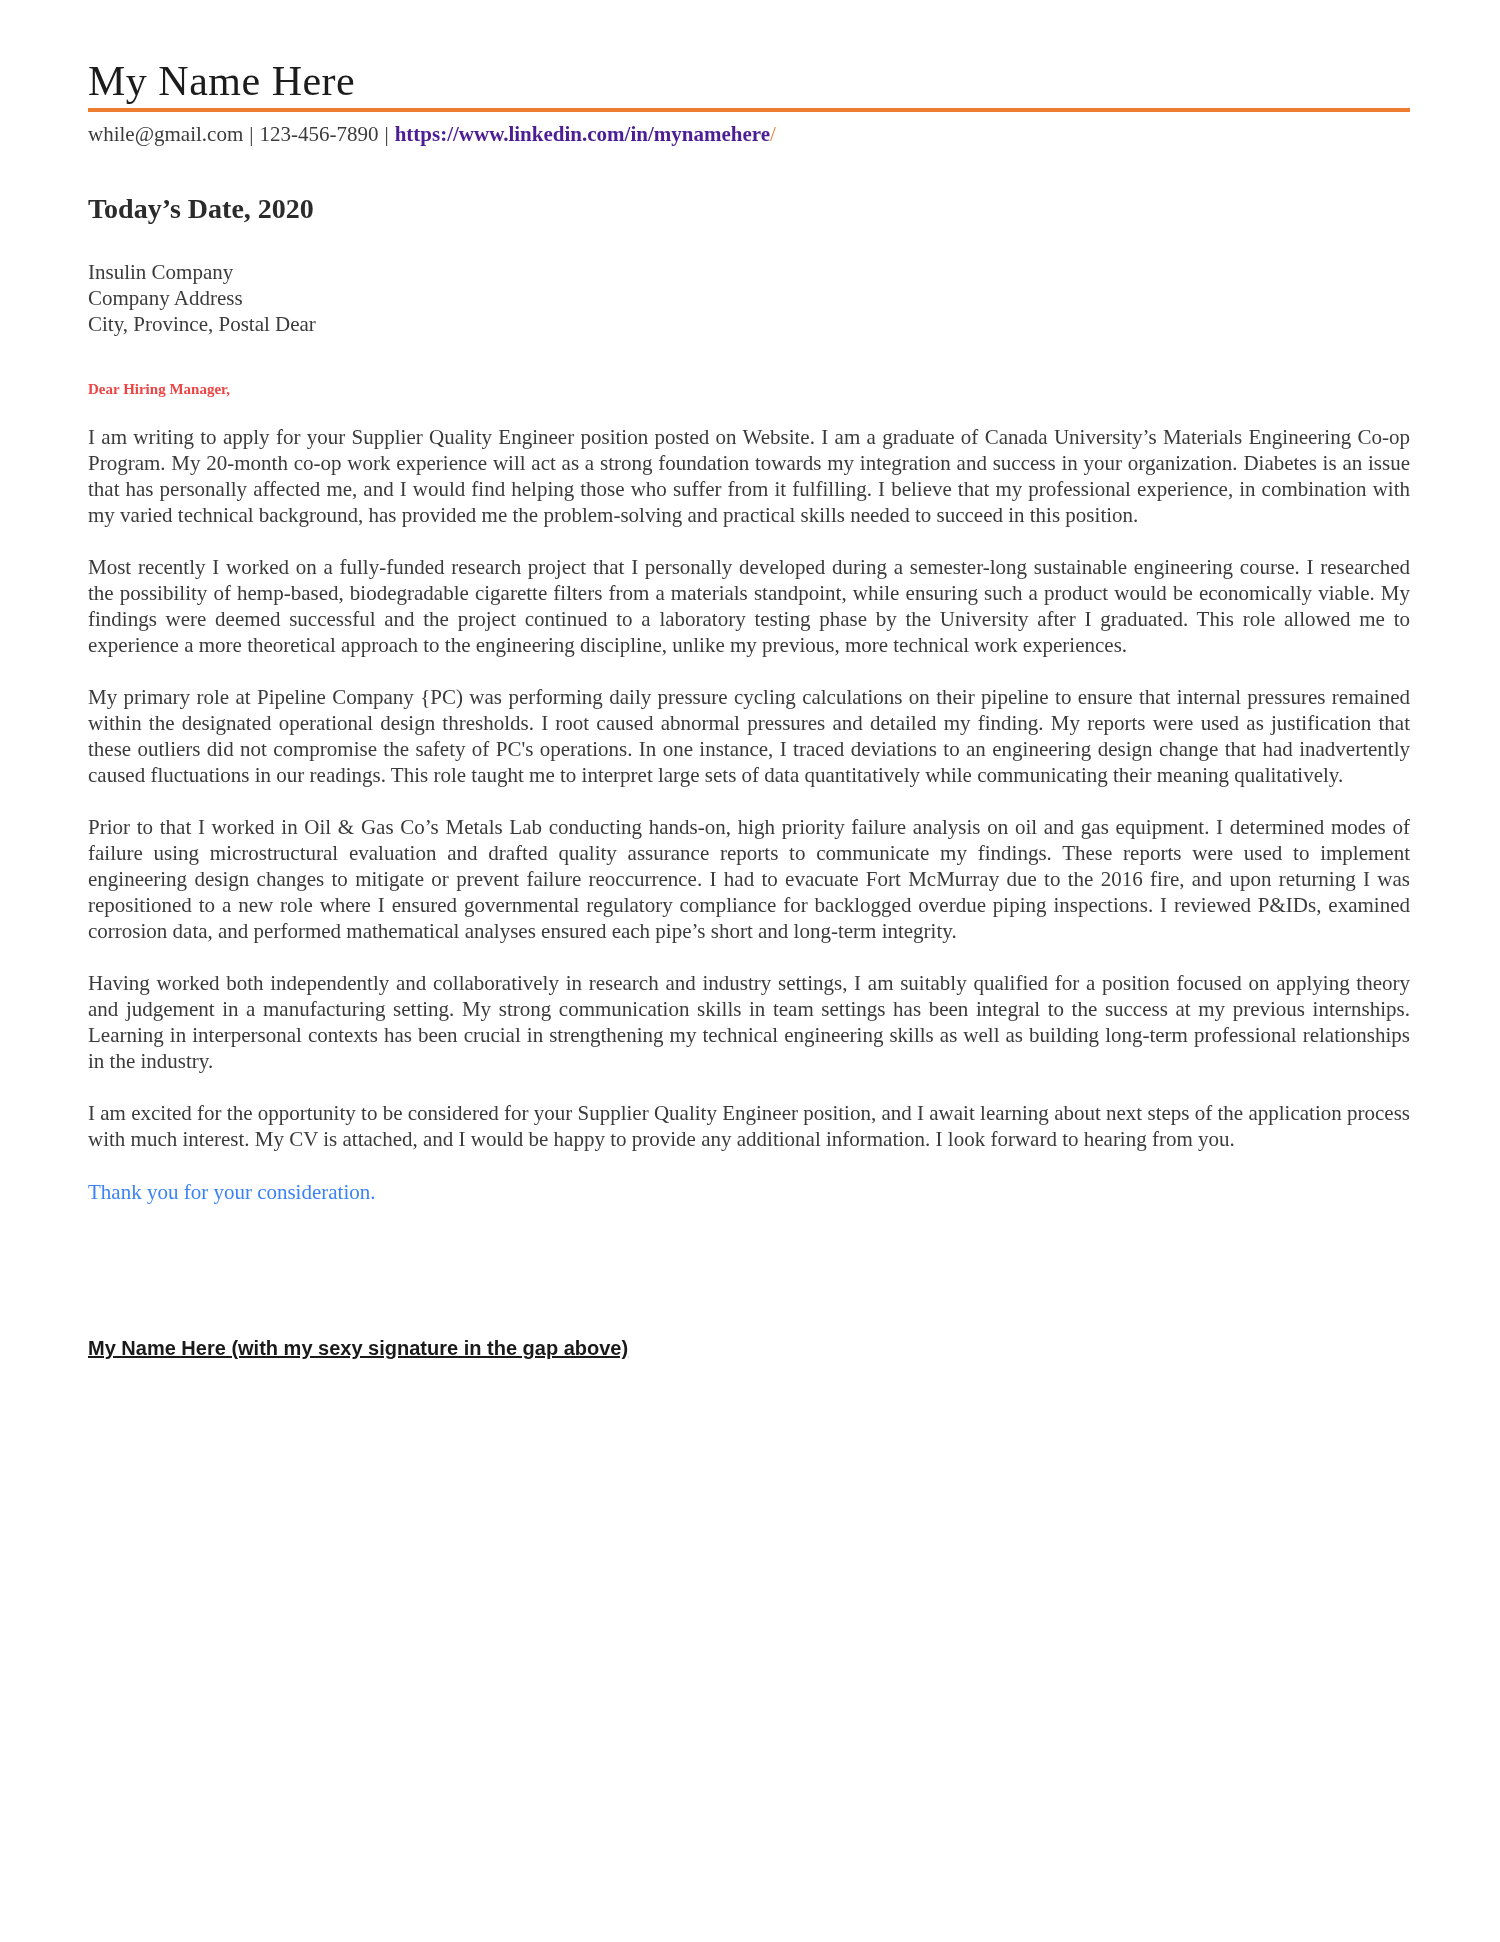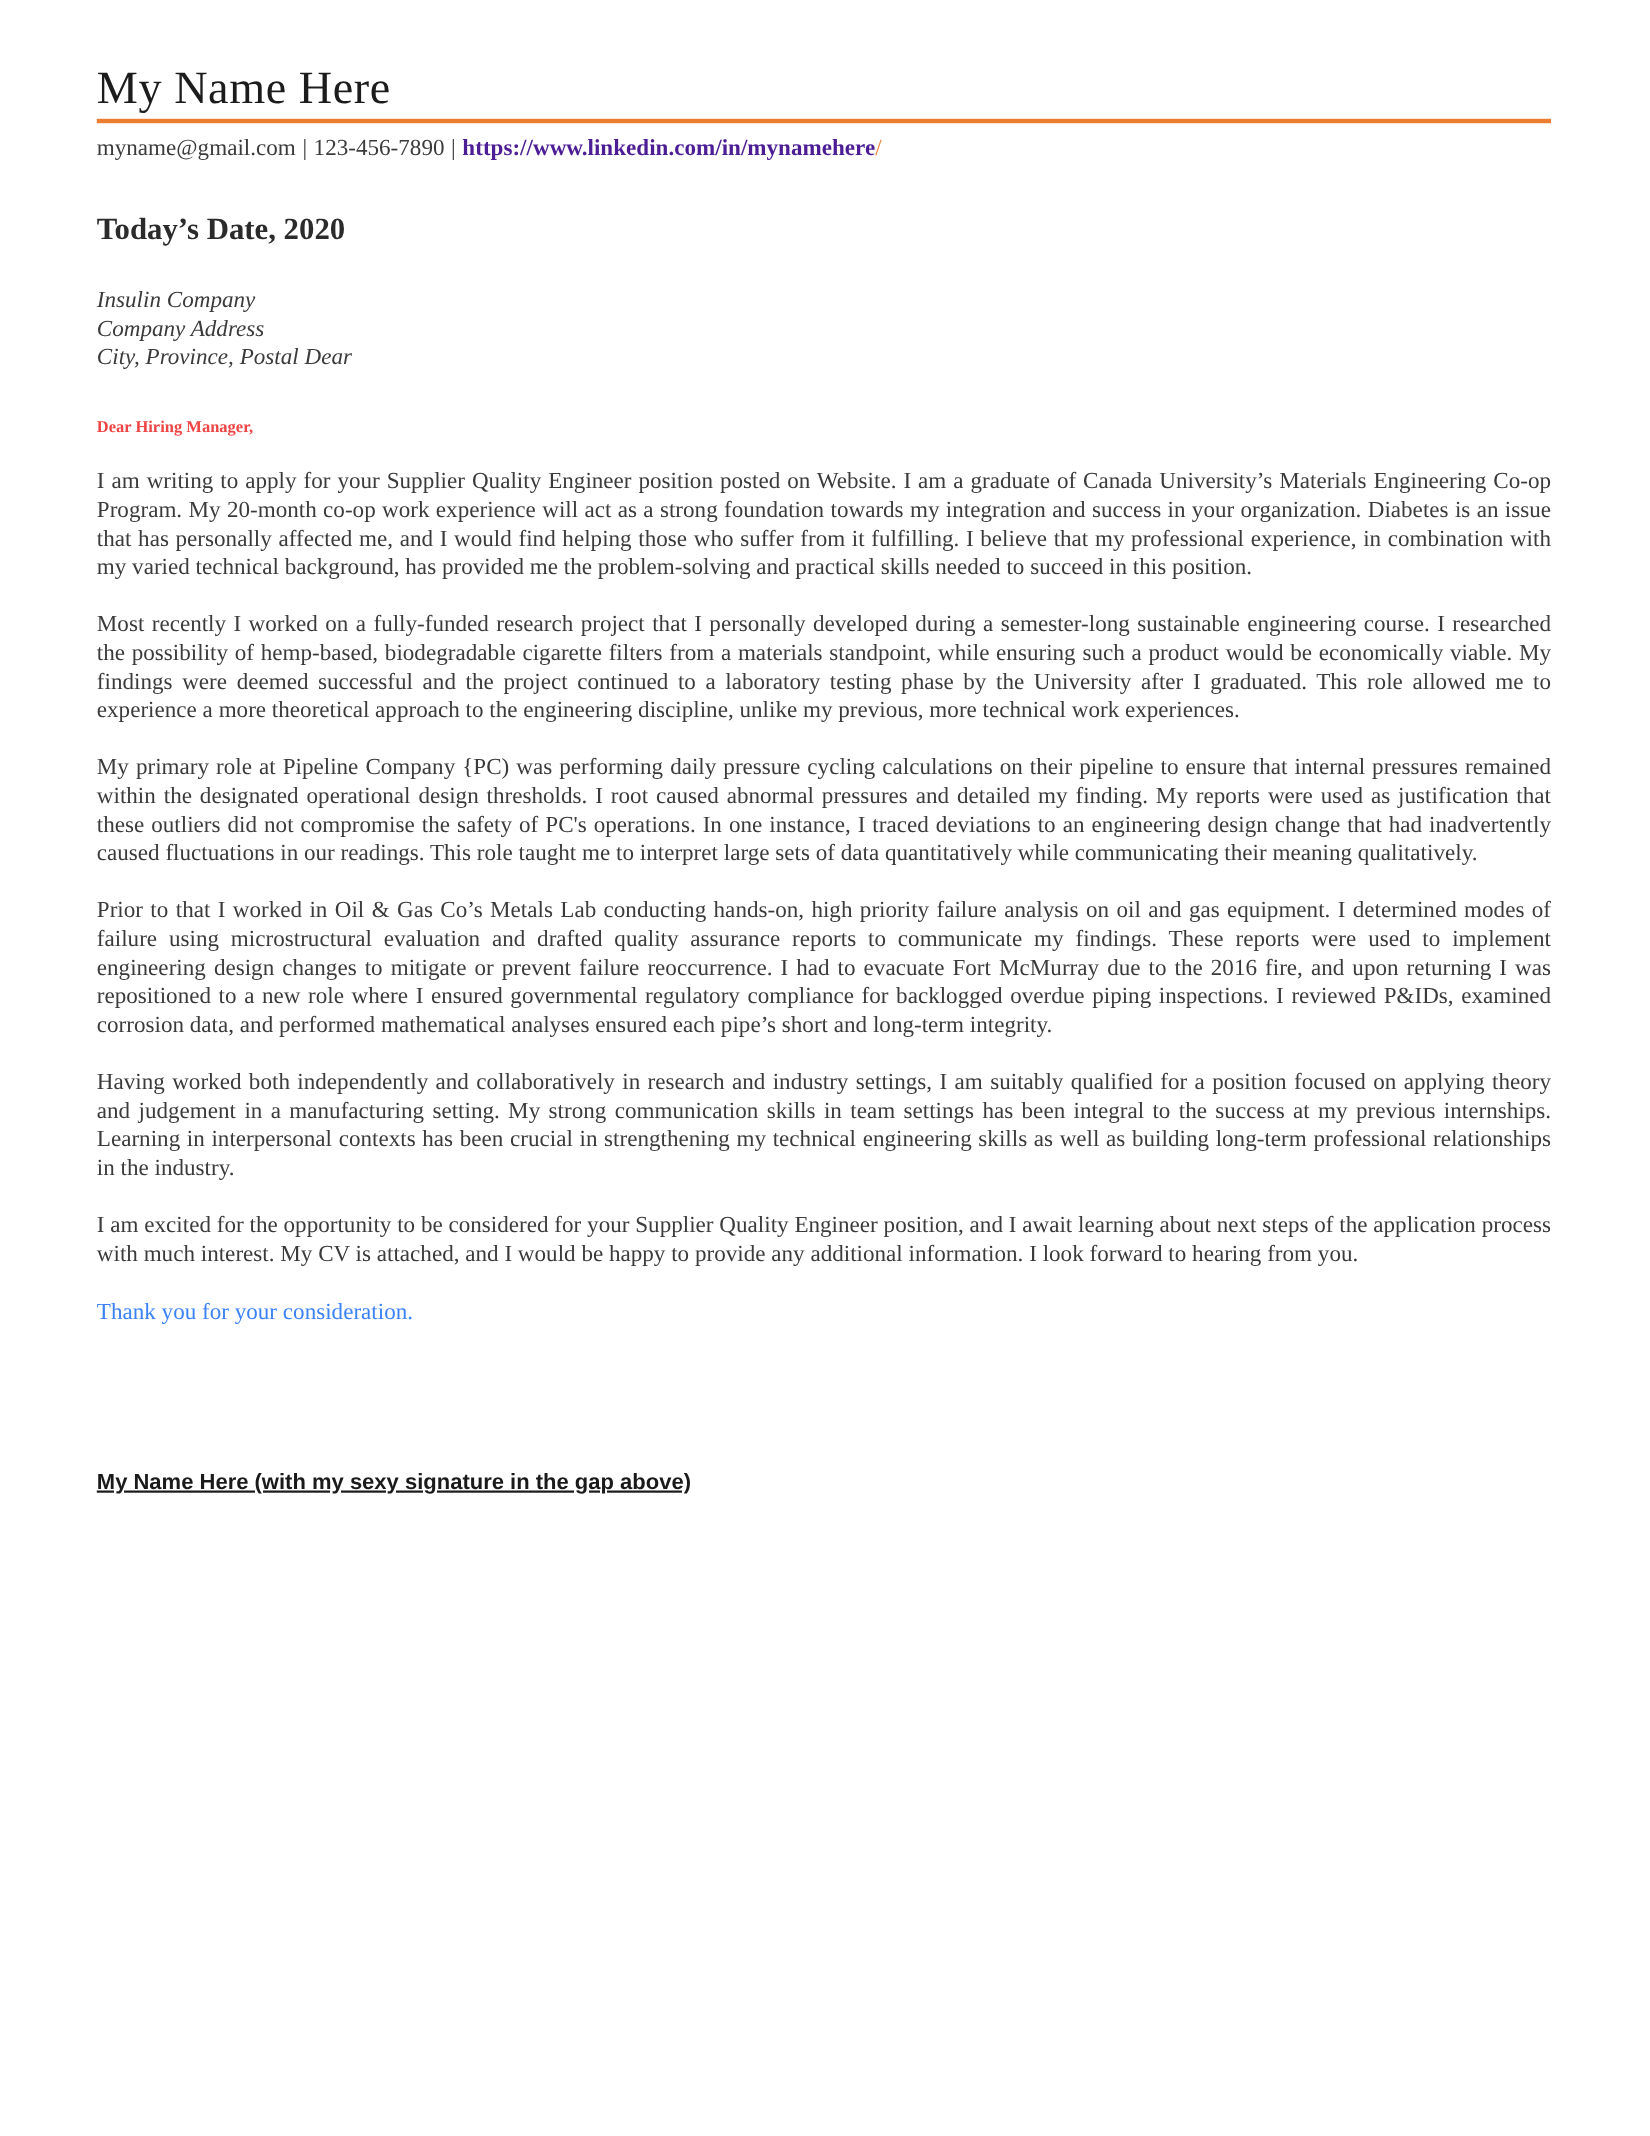--- a/index.html
+++ b/index.html
@@ -44,21 +44,21 @@
   .contact .slash {
     color: var(--accent);
     font-weight: 400;
   }
   .date-line {
     font-weight: 700;
     font-size: 28px;
     color: #2b2b2b;
     margin: 46px 0 0 0;
   }
-  .recipient { margin: 34px 0 0 0; font-style: italic; }
+  .recipient { margin: 34px 0 0 0; }
   .recipient p {
     margin: 0;
     font-size: 21px;
     line-height: 26px;
     color: #3b3b3b;
   }
   .salutation {
     font-weight: 700;
     font-size: 15px;
     color: #ef4444;
@@ -86,21 +86,21 @@
   }
 </style>
 </head>
 <body>
 
 <div class="page">
 
   <header>
     <h1 class="name">My Name Here</h1>
     <div class="accent-rule"></div>
-    <p class="contact"><span>myname@gmail.com</span><span class="sep">|</span><span>123-456-7890</span><span class="sep">|</span><a class="linkedin">https://www.linkedin.com/in/mynamehere</a><span class="slash">/</span></p>
+    <p class="contact"><span>while@gmail.com</span><span class="sep">|</span><span>123-456-7890</span><span class="sep">|</span><a class="linkedin">https://www.linkedin.com/in/mynamehere</a><span class="slash">/</span></p>
   </header>
 
   <p class="date-line">Today’s Date, 2020</p>
 
   <div class="recipient">
     <p>Insulin Company</p>
     <p>Company Address</p>
     <p>City, Province, Postal Dear</p>
   </div>
 

